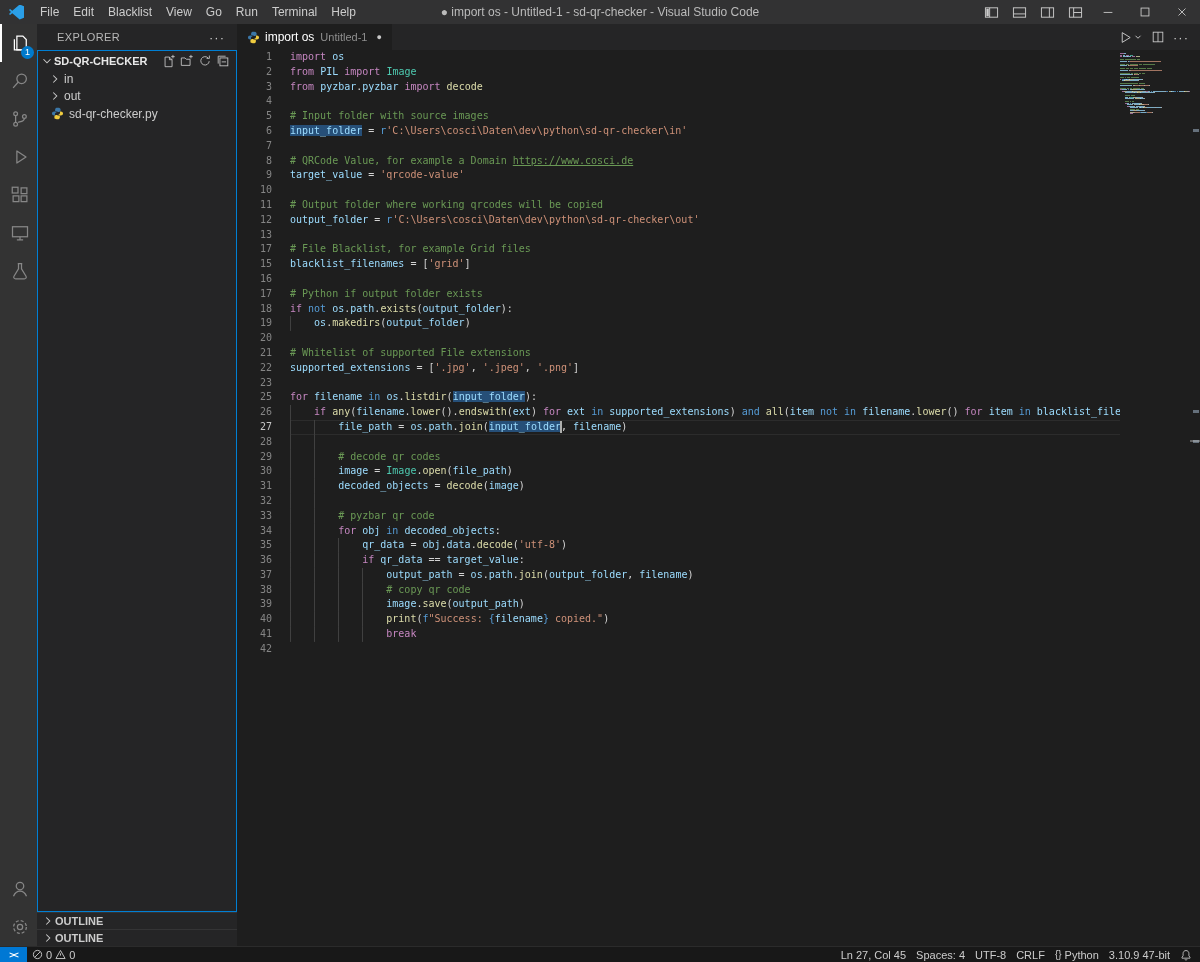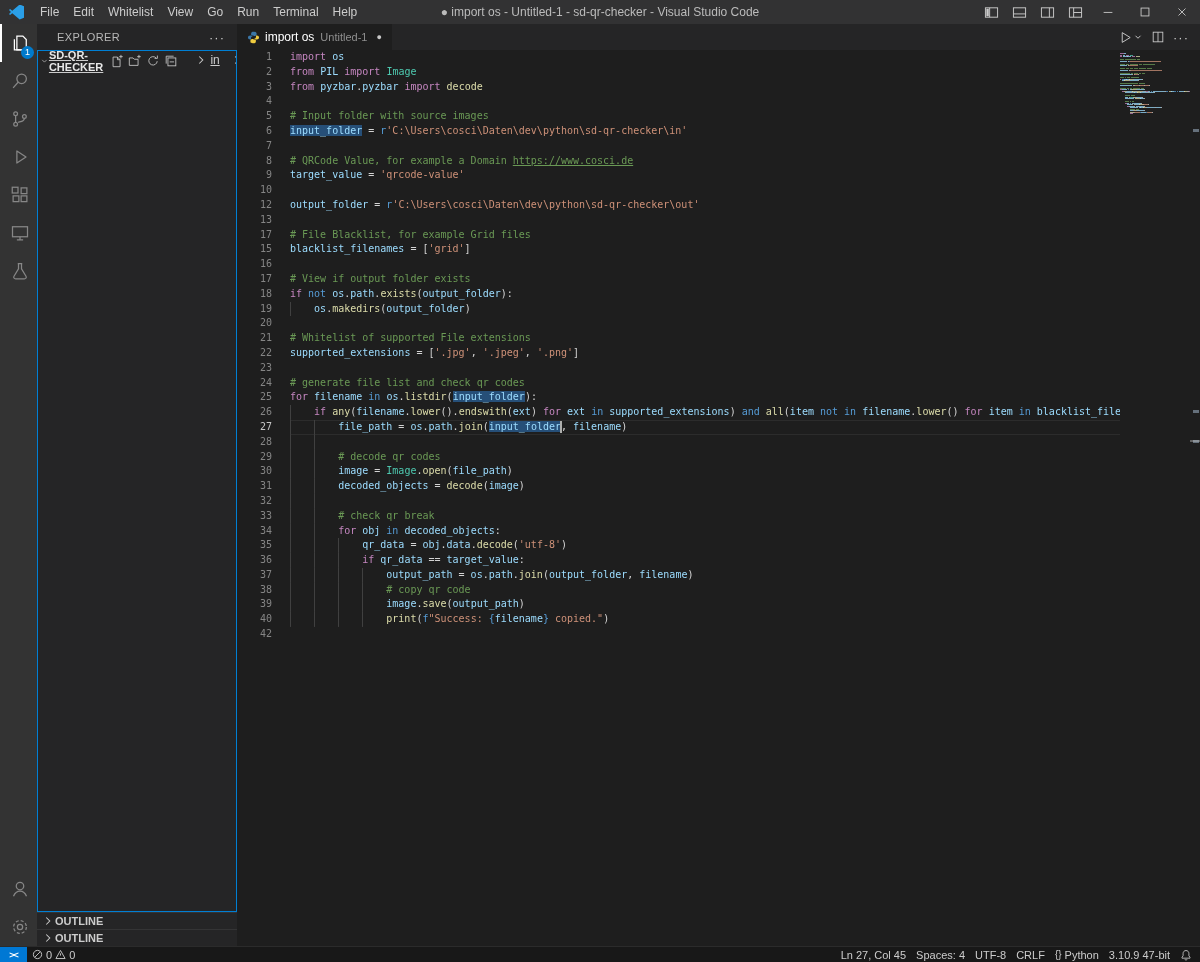--- a/index.html
+++ b/index.html
@@ -22,21 +22,21 @@
   .ab-item{position:relative;height:38px;display:flex;align-items:center;justify-content:center;
            color:#878787;border-left:2px solid transparent;box-sizing:border-box;}
   .ab-item.active{color:#ffffff;border-left:2px solid #ffffff;}
   .ab-badge{position:absolute;bottom:3px;right:3px;min-width:13px;height:13px;border-radius:8px;
             background:var(--ui-badge,#007acc);color:#fff;font-size:9px;line-height:13px;text-align:center;padding:0 1px;box-sizing:border-box;}
   .ab-bottom{margin-top:auto;}
   
   .sidebar{width:200px;flex:0 0 200px;background:var(--ui-sidebar-bg,#252526);display:flex;flex-direction:column;font-size:12px;box-sizing:border-box;}
   .sb-header{height:26px;flex:0 0 26px;display:flex;align-items:center;padding:0 8px 0 20px;font-size:11px;color:#b8b8b8;letter-spacing:.4px;}
   .sb-header .more{margin-left:auto;color:#cccccc;font-size:13px;letter-spacing:1px;padding:0 4px;}
-  .tree-wrap{flex:1;border:1px solid var(--ui-focus-border,#007fd4);box-sizing:border-box;display:flex;flex-direction:row;overflow:hidden;text-decoration:underline;}
+  .tree-wrap{flex:1;border:1px solid var(--ui-focus-border,#007fd4);box-sizing:border-box;display:flex;flex-direction:column;overflow:hidden;}
   .section-header{height:19px;flex:0 0 19px;display:flex;align-items:center;font-size:11px;font-weight:700;color:#e8e8e8;padding:0 4px 0 2px;}
   .section-actions{margin-left:auto;display:flex;align-items:center;}
   .sec-btn{width:18px;height:18px;display:flex;align-items:center;justify-content:center;color:#c5c5c5;}
   .tree-item{height:17.5px;display:flex;align-items:center;padding-left:10px;color:#cccccc;white-space:nowrap;}
   .tree-item .lbl{margin-left:2px;}
   .tree-item.file{padding-left:13px;}
   .tree-item.file .lbl{margin-left:5px;}
   .panel-header{height:16px;flex:0 0 16px;border-top:1px solid #343435;display:flex;align-items:center;
                 font-size:11px;font-weight:700;color:#cccccc;padding-left:4px;}
   
@@ -82,21 +82,21 @@
 </style>
 </head>
 <body>
 
 <div class="app">
 
   <div class="titlebar">
     <span class="vscode-logo"></span>
     <span class="menu-item">File</span>
     <span class="menu-item">Edit</span>
-    <span class="menu-item">Whitelist</span>
+    <span class="menu-item">Blacklist</span>
     <span class="menu-item">View</span>
     <span class="menu-item">Go</span>
     <span class="menu-item">Run</span>
     <span class="menu-item">Terminal</span>
     <span class="menu-item">Help</span>
     <span class="win-title">● import os - Untitled-1 - sd-qr-checker - Visual Studio Code</span>
     <div class="tb-right">
       <span class="layout-btn">
         <svg width="15" height="15" viewBox="0 0 16 16">
             <rect x="1.5" y="3" width="13" height="10" fill="none" stroke="#cccccc"></rect>
@@ -342,20 +342,24 @@
             </div>
             <div class="cl">
               <span class="ln">9</span>
               <span class="lc"><span class="tk-v">target_value</span><span class="tk-p"> = </span><span class="tk-s">'qrcode-value'</span></span>
             </div>
             <div class="cl">
               <span class="ln">10</span>
               <span class="lc"></span>
             </div>
             <div class="cl">
+              <span class="ln">11</span>
+              <span class="lc"><span class="tk-c"># Output folder where working qrcodes will be copied</span></span>
+            </div>
+            <div class="cl">
               <span class="ln">12</span>
               <span class="lc"><span class="tk-v">output_folder</span><span class="tk-p"> = </span><span class="tk-o">r</span><span class="tk-s">'C:\Users\cosci\Daten\dev\python\sd-qr-checker\out'</span></span>
             </div>
             <div class="cl">
               <span class="ln">13</span>
               <span class="lc"></span>
             </div>
             <div class="cl">
               <span class="ln">17</span>
               <span class="lc"><span class="tk-c"># File Blacklist, for example Grid files</span></span>
@@ -363,21 +367,21 @@
             <div class="cl">
               <span class="ln">15</span>
               <span class="lc"><span class="tk-v">blacklist_filenames</span><span class="tk-p"> = [</span><span class="tk-s">'grid'</span><span class="tk-p">]</span></span>
             </div>
             <div class="cl">
               <span class="ln">16</span>
               <span class="lc"></span>
             </div>
             <div class="cl">
               <span class="ln">17</span>
-              <span class="lc"><span class="tk-c"># View if output folder exists</span></span>
+              <span class="lc"><span class="tk-c"># Python if output folder exists</span></span>
             </div>
             <div class="cl">
               <span class="ln">18</span>
               <span class="lc"><span class="tk-k">if</span><span class="tk-p"> </span><span class="tk-o">not</span><span class="tk-p"> </span><span class="tk-v">os</span><span class="tk-p">.</span><span class="tk-v">path</span><span class="tk-p">.</span><span class="tk-f">exists</span><span class="tk-p">(</span><span class="tk-v">output_folder</span><span class="tk-p">):</span></span>
             </div>
             <div class="cl">
               <span class="ln">19</span>
               <span class="lc"><span class="ig"></span><span class="tk-v">os</span><span class="tk-p">.</span><span class="tk-f">makedirs</span><span class="tk-p">(</span><span class="tk-v">output_folder</span><span class="tk-p">)</span></span>
             </div>
             <div class="cl">
@@ -388,24 +392,20 @@
               <span class="ln">21</span>
               <span class="lc"><span class="tk-c"># Whitelist of supported File extensions</span></span>
             </div>
             <div class="cl">
               <span class="ln">22</span>
               <span class="lc"><span class="tk-v">supported_extensions</span><span class="tk-p"> = [</span><span class="tk-s">'.jpg'</span><span class="tk-p">, </span><span class="tk-s">'.jpeg'</span><span class="tk-p">, </span><span class="tk-s">'.png'</span><span class="tk-p">]</span></span>
             </div>
             <div class="cl">
               <span class="ln">23</span>
               <span class="lc"></span>
-            </div>
-            <div class="cl">
-              <span class="ln">24</span>
-              <span class="lc"><span class="tk-c"># generate file list and check qr codes</span></span>
             </div>
             <div class="cl">
               <span class="ln">25</span>
               <span class="lc"><span class="tk-k">for</span><span class="tk-p"> </span><span class="tk-v">filename</span><span class="tk-p"> </span><span class="tk-o">in</span><span class="tk-p"> </span><span class="tk-v">os</span><span class="tk-p">.</span><span class="tk-f">listdir</span><span class="tk-p">(</span><span class="tk-v tk-hl">input_folder</span><span class="tk-p">):</span></span>
             </div>
             <div class="cl">
               <span class="ln">26</span>
               <span class="lc"><span class="ig"></span><span class="tk-k">if</span><span class="tk-p"> </span><span class="tk-f">any</span><span class="tk-p">(</span><span class="tk-v">filename</span><span class="tk-p">.</span><span class="tk-f">lower</span><span class="tk-p">().</span><span class="tk-f">endswith</span><span class="tk-p">(</span><span class="tk-v">ext</span><span class="tk-p">) </span><span class="tk-k">for</span><span class="tk-p"> </span><span class="tk-v">ext</span><span class="tk-p"> </span><span class="tk-o">in</span><span class="tk-p"> </span><span class="tk-v">supported_extensions</span><span class="tk-p">) </span><span class="tk-o">and</span><span class="tk-p"> </span><span class="tk-f">all</span><span class="tk-p">(</span><span class="tk-v">item</span><span class="tk-p"> </span><span class="tk-o">not</span><span class="tk-p"> </span><span class="tk-o">in</span><span class="tk-p"> </span><span class="tk-v">filename</span><span class="tk-p">.</span><span class="tk-f">lower</span><span class="tk-p">() </span><span class="tk-k">for</span><span class="tk-p"> </span><span class="tk-v">item</span><span class="tk-p"> </span><span class="tk-o">in</span><span class="tk-p"> </span><span class="tk-v">blacklist_filenames</span></span>
             </div>
             <div class="cl cur">
@@ -427,21 +427,21 @@
             <div class="cl">
               <span class="ln">31</span>
               <span class="lc"><span class="ig"></span><span class="ig"></span><span class="tk-v">decoded_objects</span><span class="tk-p"> = </span><span class="tk-f">decode</span><span class="tk-p">(</span><span class="tk-v">image</span><span class="tk-p">)</span></span>
             </div>
             <div class="cl">
               <span class="ln">32</span>
               <span class="lc"><span class="ig"></span><span class="ig"></span></span>
             </div>
             <div class="cl">
               <span class="ln">33</span>
-              <span class="lc"><span class="ig"></span><span class="ig"></span><span class="tk-c"># check qr break</span></span>
+              <span class="lc"><span class="ig"></span><span class="ig"></span><span class="tk-c"># pyzbar qr code</span></span>
             </div>
             <div class="cl">
               <span class="ln">34</span>
               <span class="lc"><span class="ig"></span><span class="ig"></span><span class="tk-k">for</span><span class="tk-p"> </span><span class="tk-v">obj</span><span class="tk-p"> </span><span class="tk-o">in</span><span class="tk-p"> </span><span class="tk-v">decoded_objects</span><span class="tk-p">:</span></span>
             </div>
             <div class="cl">
               <span class="ln">35</span>
               <span class="lc"><span class="ig"></span><span class="ig"></span><span class="ig"></span><span class="tk-v">qr_data</span><span class="tk-p"> = </span><span class="tk-v">obj</span><span class="tk-p">.</span><span class="tk-v">data</span><span class="tk-p">.</span><span class="tk-f">decode</span><span class="tk-p">(</span><span class="tk-s">'utf-8'</span><span class="tk-p">)</span></span>
             </div>
             <div class="cl">
@@ -456,20 +456,24 @@
               <span class="ln">38</span>
               <span class="lc"><span class="ig"></span><span class="ig"></span><span class="ig"></span><span class="ig"></span><span class="tk-c"># copy qr code</span></span>
             </div>
             <div class="cl">
               <span class="ln">39</span>
               <span class="lc"><span class="ig"></span><span class="ig"></span><span class="ig"></span><span class="ig"></span><span class="tk-v">image</span><span class="tk-p">.</span><span class="tk-f">save</span><span class="tk-p">(</span><span class="tk-v">output_path</span><span class="tk-p">)</span></span>
             </div>
             <div class="cl">
               <span class="ln">40</span>
               <span class="lc"><span class="ig"></span><span class="ig"></span><span class="ig"></span><span class="ig"></span><span class="tk-f">print</span><span class="tk-p">(</span><span class="tk-o">f</span><span class="tk-s">"Success: </span><span class="tk-o">{</span><span class="tk-v">filename</span><span class="tk-o">}</span><span class="tk-s"> copied."</span><span class="tk-p">)</span></span>
+            </div>
+            <div class="cl">
+              <span class="ln">41</span>
+              <span class="lc"><span class="ig"></span><span class="ig"></span><span class="ig"></span><span class="ig"></span><span class="tk-k">break</span></span>
             </div>
             <div class="cl">
               <span class="ln">42</span>
               <span class="lc"></span>
             </div>
           </div>
       </div>
 
       <div class="minimap">
         <div id="minimap-content">

